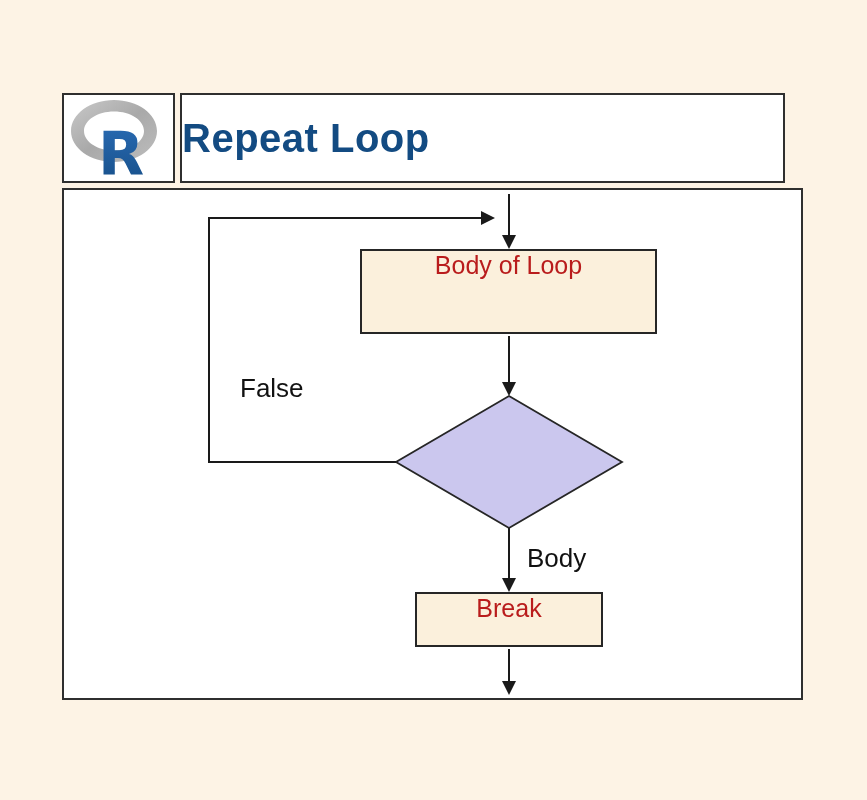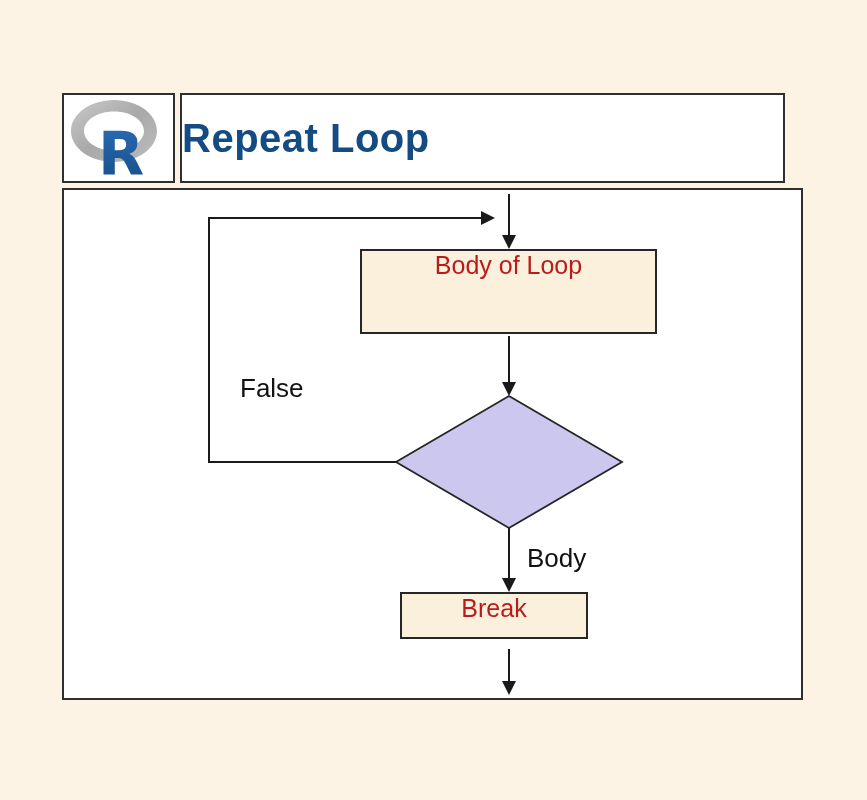--- a/index.html
+++ b/index.html
@@ -54,21 +54,21 @@
     position: absolute;
     background: #fbf0dc;
     border: 2px solid #262626;
     display: flex;
     align-items: flex-start;
     justify-content: center;
     color: #b91c1c;
     font-size: 25px;
   }
   .node-body { left: 360px; top: 249px; width: 297px; height: 85px; }
-  .node-break { left: 400px; top: 592px; width: 188px; height: 47px; }
+  .node-break { left: 415px; top: 592px; width: 188px; height: 55px; }
   .diamond-label {
     position: absolute;
     left: 399px; top: 447px;
     width: 220px;
     text-align: center;
     color: #111111;
     font-size: 25px;
   }
   .edge-label {
     position: absolute;

